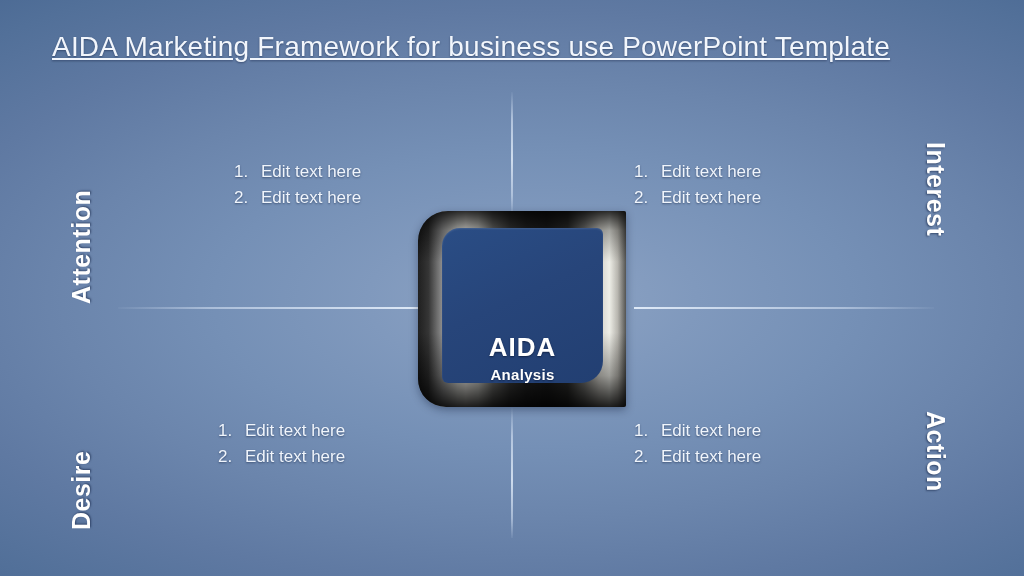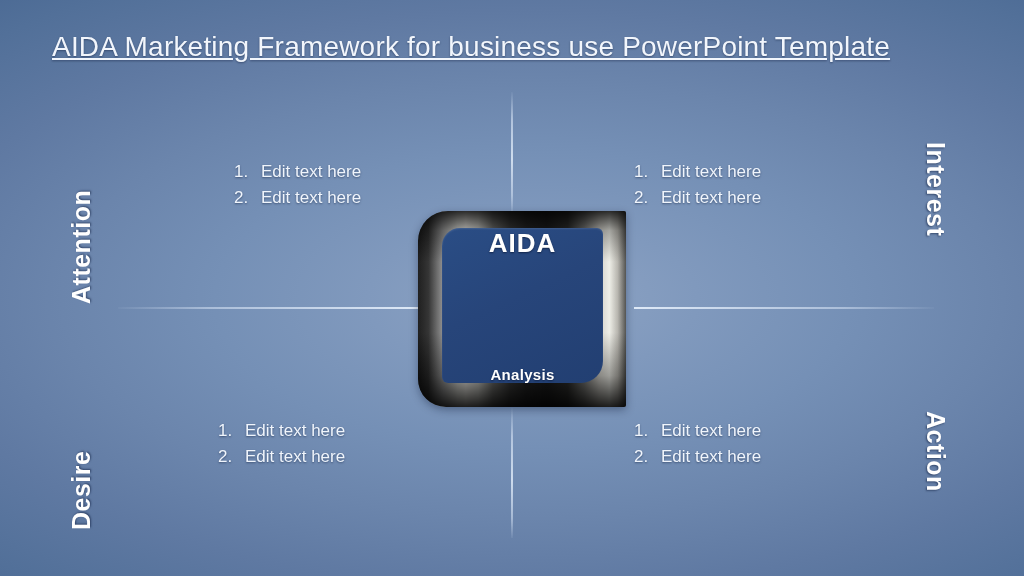--- a/index.html
+++ b/index.html
@@ -159,32 +159,32 @@
     left: 24px;
     top: 17px;
     width: 161px;
     height: 155px;
     border-radius: 18px 6px 22px 6px;
     background: linear-gradient(155deg, #2a4d85 0%, #27457a 45%, #223f72 100%);
     box-shadow: inset 0 1px 2px rgba(255,255,255,0.12);
     display: flex;
     flex-direction: column;
     align-items: center;
-    justify-content: space-between;
+    justify-content: flex-end;
     z-index: 2;
   }
   .aida-title {
     font-size: 26px;
     font-weight: bold;
     color: #ffffff;
     letter-spacing: 1px;
     text-shadow: 0 1px 2px rgba(5,15,40,0.6);
   }
   .aida-sub {
-    margin-top: 14px;
+    margin-top: 3px;
     font-size: 15px;
     font-weight: bold;
     color: #ffffff;
     letter-spacing: 0.3px;
     text-shadow: 0 1px 2px rgba(5,15,40,0.6);
   }
 </style>
 </head>
 <body>
 

